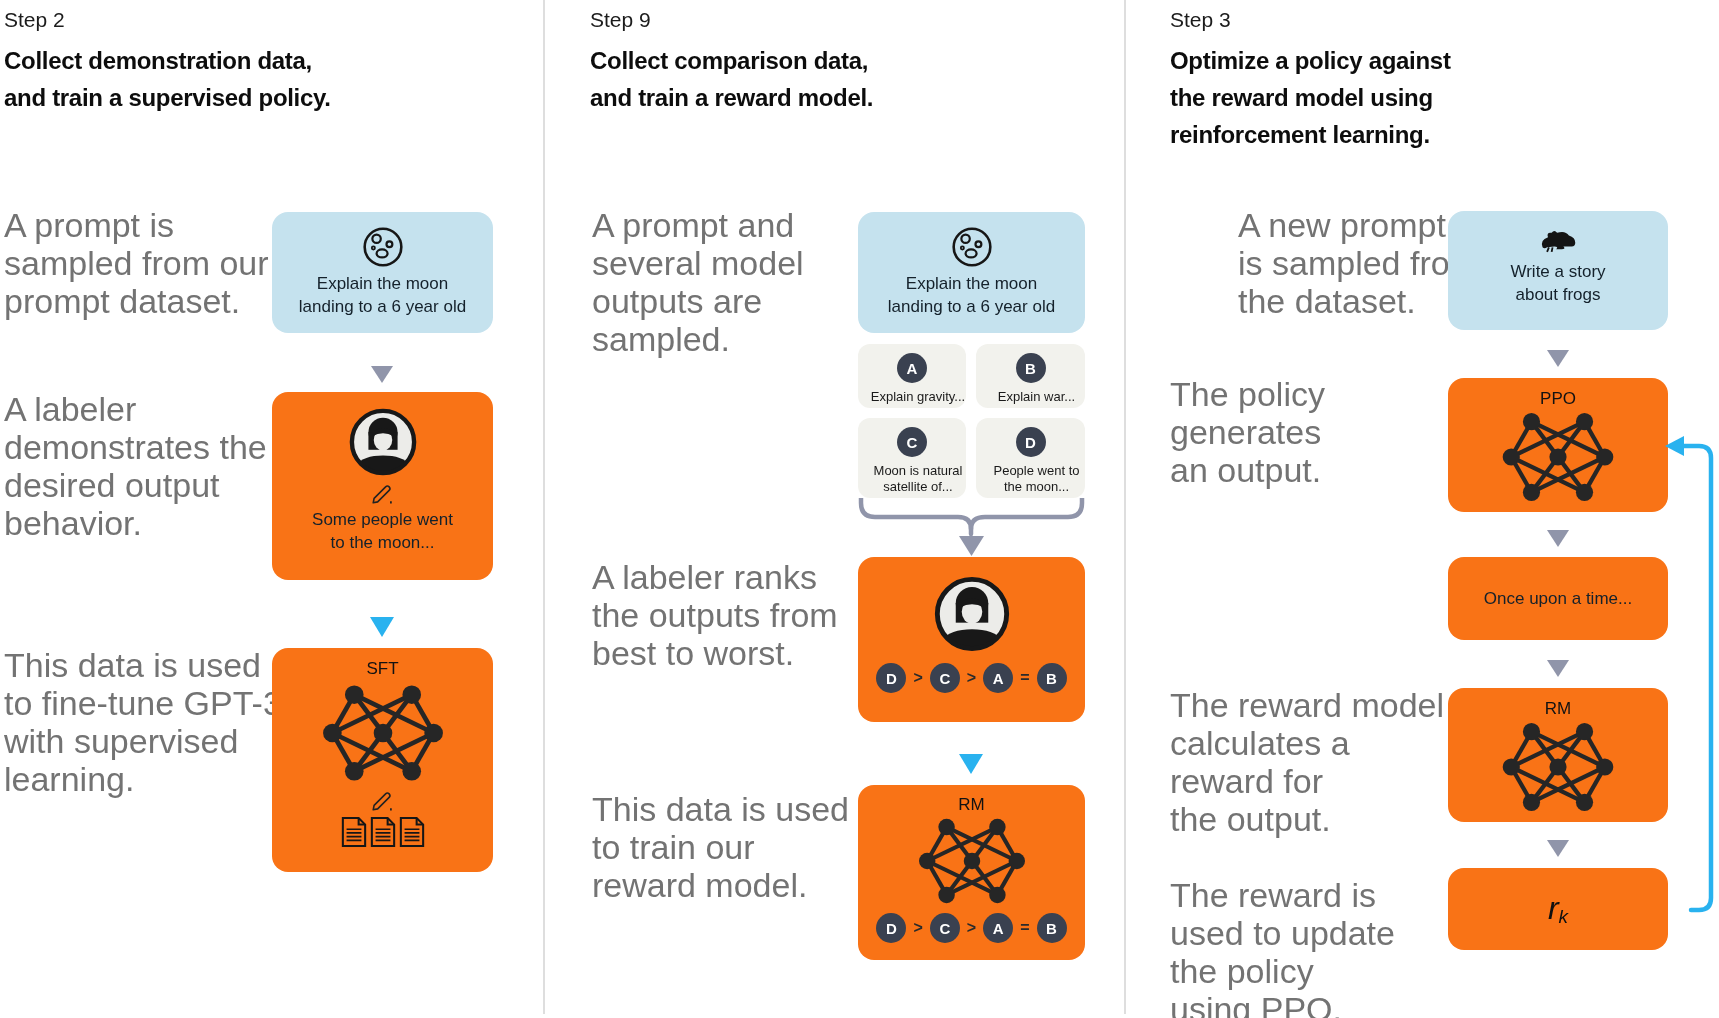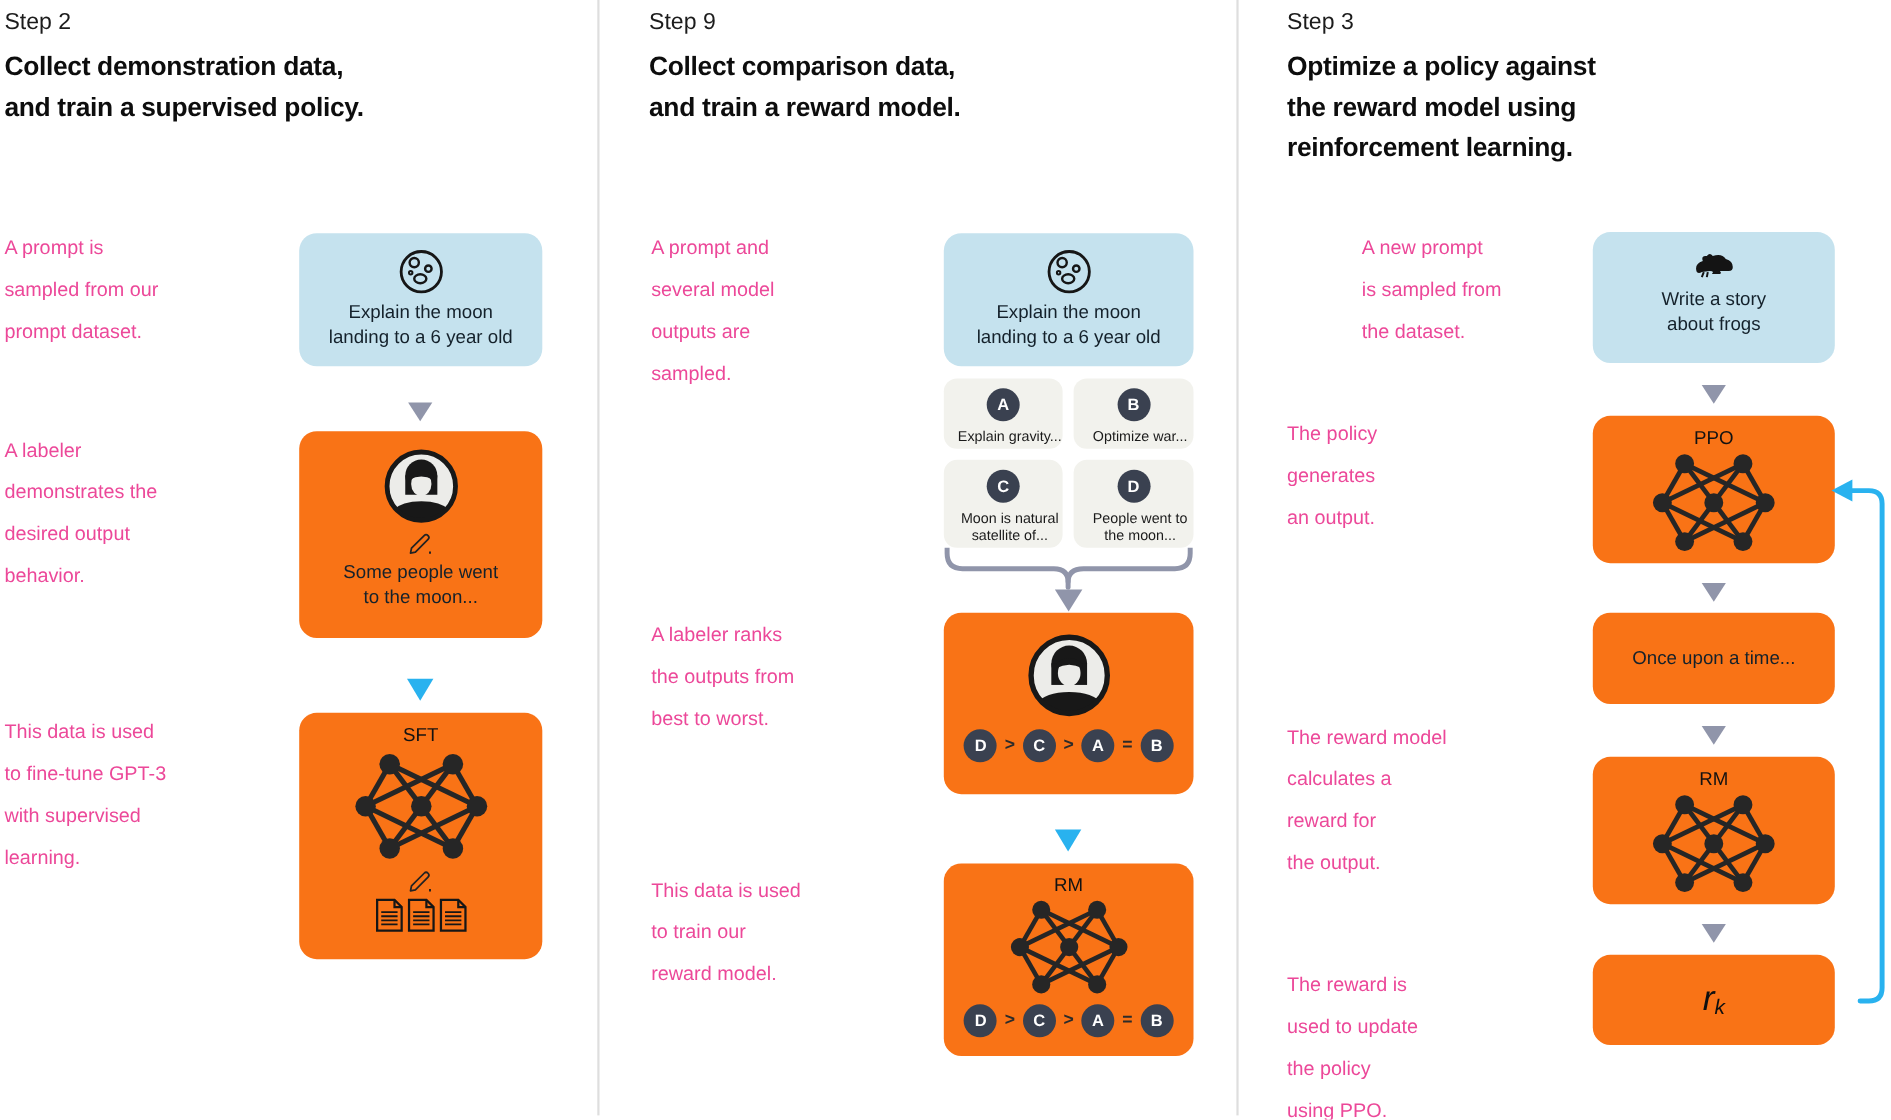--- a/index.html
+++ b/index.html
@@ -6,21 +6,21 @@
   html,body { background:#ffffff; }
   body { font-family:"Liberation Sans","DejaVu Sans",sans-serif; color:#161616; }
   .canvas { position:relative; width:1719px; height:1018px; background:#fff; overflow:hidden; }
 
   .divider { position:absolute; top:0; width:2px; height:1014px; background:#dedede; }
 
   .abs { position:absolute; }
   .step-label { font-size:21px; color:#1c1c1c; }
   .step-title { font-size:24px; font-weight:bold; line-height:37px; letter-spacing:-0.3px;
                 color:#0d0d0d; white-space:pre-line; }
-  .caption { font-size:18px; line-height:38px; color:#ec4899; white-space:pre-line; }
+  .caption { font-size:34px; line-height:38px; color:#737373; white-space:pre-line; }
 
   .box { position:absolute; border-radius:16px; background:#f97316;
          display:flex; flex-direction:column; align-items:center; }
   .box.blue { background:#c5e2ee; }
   .box-text { font-size:17px; line-height:23px; text-align:center; white-space:pre-line; color:#14212b; }
   .model-label { font-size:17px; color:#121212; }
 
   .tri { position:absolute; width:0; height:0;
          border-left:11px solid transparent; border-right:11px solid transparent;
          border-top:17px solid #9095aa; }
@@ -206,21 +206,21 @@
       <div class="box-text" style="margin-top:3px">Explain the moon
 landing to a 6 year old</div>
     </div>
 
     <div class="out-box" style="left:858px;top:344px;width:108px;height:64px">
       <div class="badge">A</div>
       <div class="out-text">Explain gravity...</div>
     </div>
     <div class="out-box" style="left:976px;top:344px;width:109px;height:64px">
       <div class="badge">B</div>
-      <div class="out-text">Optimize war...</div>
+      <div class="out-text">Explain war...</div>
     </div>
     <div class="out-box" style="left:858px;top:418px;width:108px;height:80px">
       <div class="badge">C</div>
       <div class="out-text">Moon is natural
 satellite of...</div>
     </div>
     <div class="out-box" style="left:976px;top:418px;width:109px;height:80px">
       <div class="badge">D</div>
       <div class="out-text">People went to
 the moon...</div>
@@ -273,21 +273,21 @@
     <h2 class="abs step-title" style="left:1170px;top:42px">Optimize a policy against
 the reward model using
 reinforcement learning.</h2>
 
     <p class="abs caption" style="left:1238px;top:206px">A new prompt
 is sampled from
 the dataset.</p>
     <p class="abs caption" style="left:1170px;top:375px">The policy
 generates
 an output.</p>
-    <p class="abs caption" style="left:1170px;top:651px">The reward model
+    <p class="abs caption" style="left:1170px;top:686px">The reward model
 calculates a
 reward for
 the output.</p>
     <p class="abs caption" style="left:1170px;top:876px">The reward is
 used to update
 the policy
 using PPO.</p>
 
     <div class="box blue" style="left:1448px;top:211px;width:220px;height:119px;padding-top:17px">
       <svg width="40" height="26">

